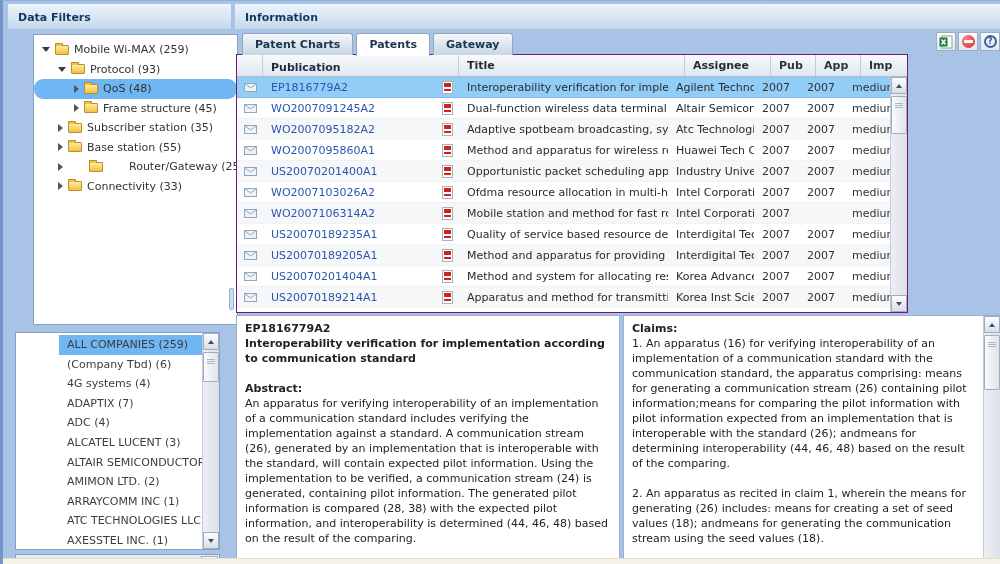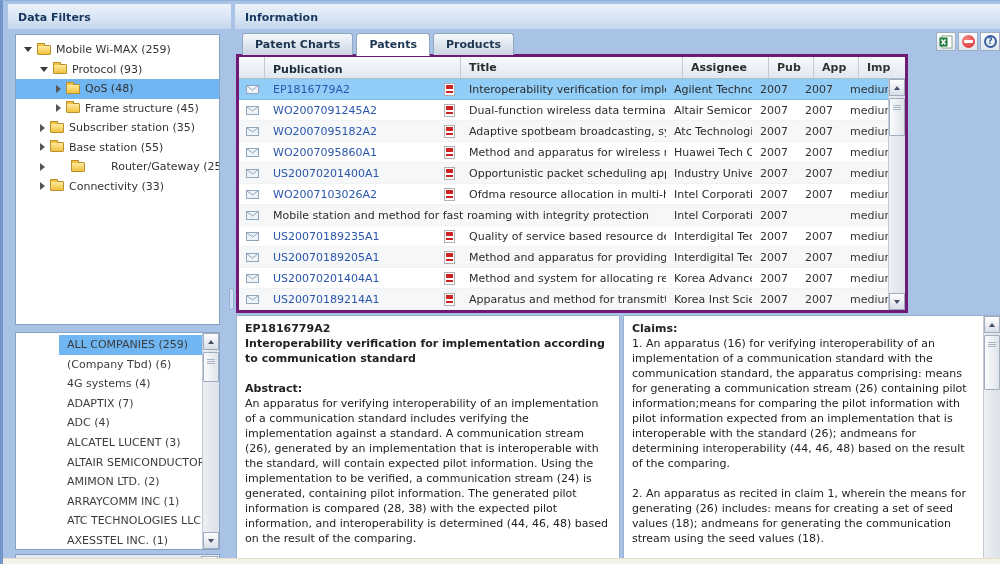--- a/index.html
+++ b/index.html
@@ -6,21 +6,21 @@
   html,body { width:1000px; height:564px; overflow:hidden; }
   body { font-family:"DejaVu Sans","Liberation Sans",sans-serif; font-size:11px; color:#333; background:#a9c3e6; }
   #app { position:relative; width:1000px; height:564px; background:#a9c3e6; border-left:3px solid #7495c8; border-top:1px solid #8fb0d9; overflow:hidden; }
 
   .panel-header { font-weight:bold; color:#17365d; font-size:11px; padding:7px 0 0 10px; height:25px;
     background:linear-gradient(180deg,#ecf3fb 0%,#d8e5f4 55%,#c5d7ec 100%); }
 
   
   #left-panel { position:absolute; left:5px; top:3px; width:223px; height:473px; }
   .white-box { background:#fff; border:1px solid #86a1c4; overflow:hidden; position:absolute; }
-  #tree-box { left:7px; top:30px; width:205px; height:291px; padding-top:5px; }
+  #tree-box { left:25px; top:30px; width:205px; height:291px; padding-top:5px; }
   .tree-row { height:19.5px; line-height:19.5px; white-space:nowrap; display:flex; align-items:center; cursor:default; }
   .tree-row.selected { background:#6fb6f2; }
   .tri { display:inline-block; width:0; height:0; margin-right:5px; flex:none; }
   .tri.expanded { border-left:4px solid transparent; border-right:4px solid transparent; border-top:5px solid #3a3a3a; }
   .tri.collapsed { border-top:4px solid transparent; border-bottom:4px solid transparent; border-left:5px solid #555; }
   .folder { display:inline-block; width:14px; height:10px; flex:none; margin-right:5px; position:relative;
     background:linear-gradient(180deg,#ffe9a0,#f2c23e); border:1px solid #b8912e; border-radius:1px; }
   .folder::before { content:""; position:absolute; left:-1px; top:-3px; width:6px; height:2px; background:#f2c23e; border:1px solid #b8912e; border-bottom:none; border-radius:1px 1px 0 0; }
   .tree-label { color:#333; }
 
@@ -53,21 +53,21 @@
     border:1px solid #92a7bf; border-bottom:none; border-radius:3px 3px 0 0; height:22px; cursor:pointer; }
   .tab.active { background:#fff; height:23px; margin-bottom:-1px; }
 
   #toolbar { position:absolute; right:3px; top:28px; display:flex; gap:2px; z-index:3; }
   .tool-btn { width:20px; height:19px; border:1px solid #9fadc0; background:linear-gradient(180deg,#fafcfe,#dfe6ee); display:flex; align-items:center; justify-content:center; cursor:pointer; }
   .icon-remove { width:13px; height:13px; border-radius:50%; background:radial-gradient(circle at 35% 30%,#f4827e,#d92b2b); position:relative; }
   .icon-remove::after { content:""; position:absolute; left:2px; top:5px; width:9px; height:3px; background:#fff; border-radius:1px; }
   .icon-help { width:13px; height:13px; border-radius:50%; border:2px solid #3a5f9e; color:#3a5f9e; font-weight:bold; font-size:9px; line-height:9px; text-align:center; }
   .icon-help::after { content:"?"; }
 
-  #table-wrap { position:absolute; left:2px; top:50px; width:672px; height:259px; background:#fff; border:3px solid #701a75; }
+  #table-wrap { position:absolute; left:2px; top:50px; width:672px; height:259px; background:#fff; border:1px solid #701a75; }
   #thead { display:flex; height:22px; background:linear-gradient(180deg,#f8fafc,#dfe7f0); border-bottom:1px solid #aebccb; font-weight:bold; color:#1c2c3c; }
   .hc { padding:4px 0 0 8px; border-right:1px solid #c5ccd6; white-space:nowrap; overflow:hidden; }
   #tbody { position:absolute; left:0; top:22px; right:17px; bottom:0; overflow:hidden; }
   .trow { display:flex; height:21px; align-items:center; border-bottom:1px solid #f0f2f4; background:#fff; }
   .trow:nth-of-type(odd) { background:#f5f7f9; }
   .trow.selected { background:#92cdf8; border-bottom-color:#7fb9e8; }
   .cell { white-space:nowrap; overflow:hidden; padding-left:8px; }
   .c-sel   { width:26px; flex:none; padding-left:7px; }
   .c-pub   { width:196px; flex:none; display:flex; align-items:center; justify-content:space-between; padding-right:6px; }
   .c-title { flex:1; color:#2b2b2b; }
@@ -105,21 +105,21 @@
           <span class="folder"></span>
           <span class="tree-label">Mobile Wi-MAX (259)</span>
         </div>
 
         <div class="tree-row" style="padding-left: 24px; text-align: right;">
           <span class="tri expanded"></span>
           <span class="folder"></span>
           <span class="tree-label">Protocol (93)</span>
         </div>
 
-        <div class="tree-row selected" style="padding-left: 40px;">
+        <div class="tree-row selected" style="padding-left: 40px; border-radius: 9px;">
           <span class="tri collapsed"></span>
           <span class="folder"></span>
           <span class="tree-label">QoS (48)</span>
         </div>
 
         <div class="tree-row" style="padding-left: 40px;">
           <span class="tri collapsed"></span>
           <span class="folder"></span>
           <span class="tree-label">Frame structure (45)</span>
         </div>
@@ -200,21 +200,21 @@
 
   <div id="right-panel">
     <div id="info-header" class="panel-header">Information</div>
 
     <div id="tabs">
 
         <div class="tab">Patent Charts</div>
 
         <div class="tab active">Patents</div>
 
-        <div class="tab">Products</div>
+        <div class="tab">Gateway</div>
 
     </div>
 
     <div id="toolbar">
       <div class="tool-btn">
         <svg width="14" height="14" viewBox="0 0 14 14">
           <rect x="3" y="1" width="10" height="12" fill="#ffffff" stroke="#8aa58a" stroke-width="1"></rect>
           <rect x="0.5" y="2.5" width="8" height="9" fill="#1f7a3d"></rect>
           <path d="M2.5 4.5 L6.5 9.5 M6.5 4.5 L2.5 9.5" stroke="#ffffff" stroke-width="1.6"></path>
         </svg>
@@ -371,20 +371,28 @@
             <div class="cell c-imp">medium</div>
           </div>
 
           <div class="trow">
             <div class="cell c-sel">
               <svg width="13" height="9" viewBox="0 0 13 9">
                 <rect x="0.5" y="0.5" width="12" height="8" fill="#eef3f8" stroke="#8fa6bd"></rect>
                 <path d="M0.5 0.5 L6.5 5 L12.5 0.5" fill="none" stroke="#8fa6bd"></path>
               </svg>
             </div>
+            <div class="cell c-pub">
+              <a class="pub-link">WO2007106314A2</a>
+              <svg width="11" height="13" viewBox="0 0 11 13">
+                <rect x="0.5" y="0.5" width="10" height="12" fill="#ffffff" stroke="#b0b0b0"></rect>
+                <rect x="2" y="2" width="7" height="4" fill="#cc2222"></rect>
+                <rect x="2" y="8" width="7" height="2" fill="#cc2222"></rect>
+              </svg>
+            </div>
             <div class="cell c-title">Mobile station and method for fast roaming with integrity protection</div>
             <div class="cell c-assignee">Intel Corporati</div>
             <div class="cell c-year">2007</div>
             <div class="cell c-year"></div>
             <div class="cell c-imp">medium</div>
           </div>
 
           <div class="trow">
             <div class="cell c-sel">
               <svg width="13" height="9" viewBox="0 0 13 9">

